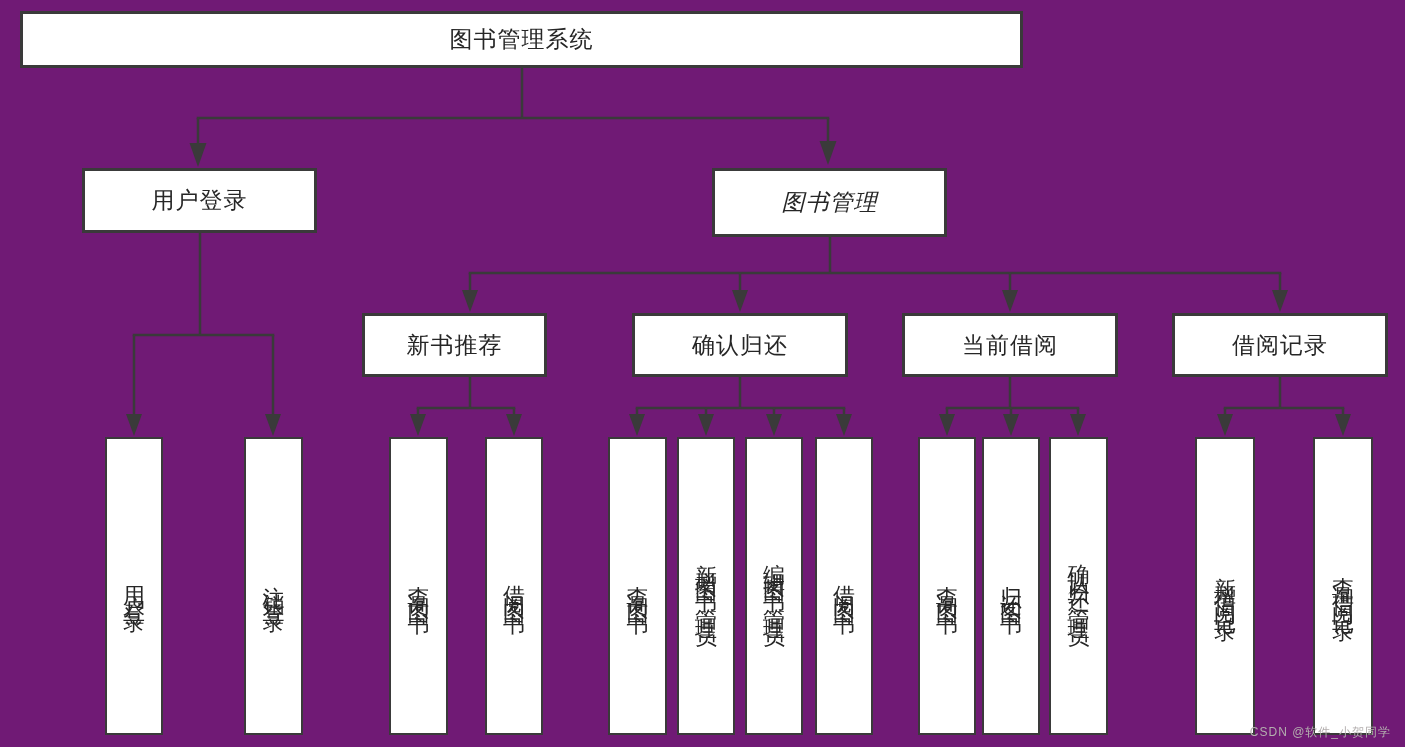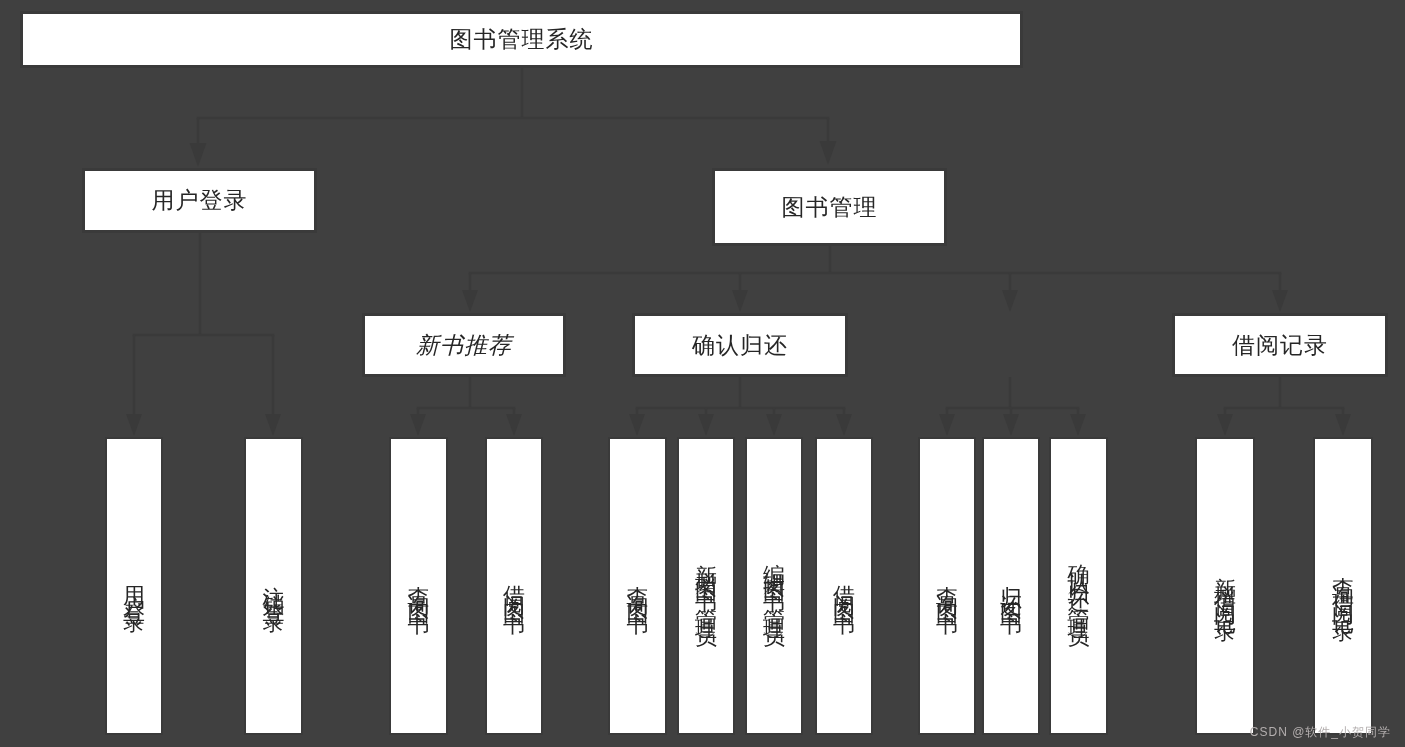--- a/index.html
+++ b/index.html
@@ -5,21 +5,21 @@
   html, body {
     margin: 0;
     padding: 0;
     background: #ffffff;
     font-family: "Liberation Sans", "DejaVu Sans", sans-serif;
   }
   .canvas {
     position: relative;
     width: 1405px;
     height: 747px;
-    background: #404040;
+    background: #701a75;
     overflow: hidden;
   }
   .connectors {
     position: absolute;
     left: 0;
     top: 0;
     width: 1405px;
     height: 747px;
   }
   .node {
@@ -139,24 +139,25 @@
       <polygon points="1078,436 1070,414 1086,414"></polygon>
 
       <polygon points="1225,436 1217,414 1233,414"></polygon>
       <polygon points="1343,436 1335,414 1351,414"></polygon>
     </g>
   </svg>
 
   <div class="node root">图书管理系统</div>
 
   <div class="node" style="left:82px; top:168px; width:235px; height:65px;">用户登录</div>
-  <div class="node" style="left:712px; top:168px; width:235px; height:78px;">图书管理</div>
+  <div class="node" style="left:712px; top:168px; width:235px; height:69px;font-style:italic;">图书管理</div>
 
-  <div class="node" style="left:362px; top:313px; width:204px; height:64px;font-style:italic;">新书推荐</div>
+  <div class="node" style="left:362px; top:313px; width:185px; height:64px;">新书推荐</div>
   <div class="node" style="left:632px; top:313px; width:216px; height:64px;">确认归还</div>
+  <div class="node" style="left:902px; top:313px; width:216px; height:64px;">当前借阅</div>
   <div class="node" style="left:1172px; top:313px; width:216px; height:64px;">借阅记录</div>
 
   <div class="leaf" style="left:105px; width:58px;">用户登录</div>
   <div class="leaf" style="left:244px; width:59px;">注销登录</div>
 
   <div class="leaf" style="left:389px; width:59px;">查询图书</div>
   <div class="leaf" style="left:485px; width:58px;">借阅图书</div>
 
   <div class="leaf" style="left:608px; width:59px;">查询图书</div>
   <div class="leaf" style="left:677px; width:58px;">新增图书（管理员）</div>

